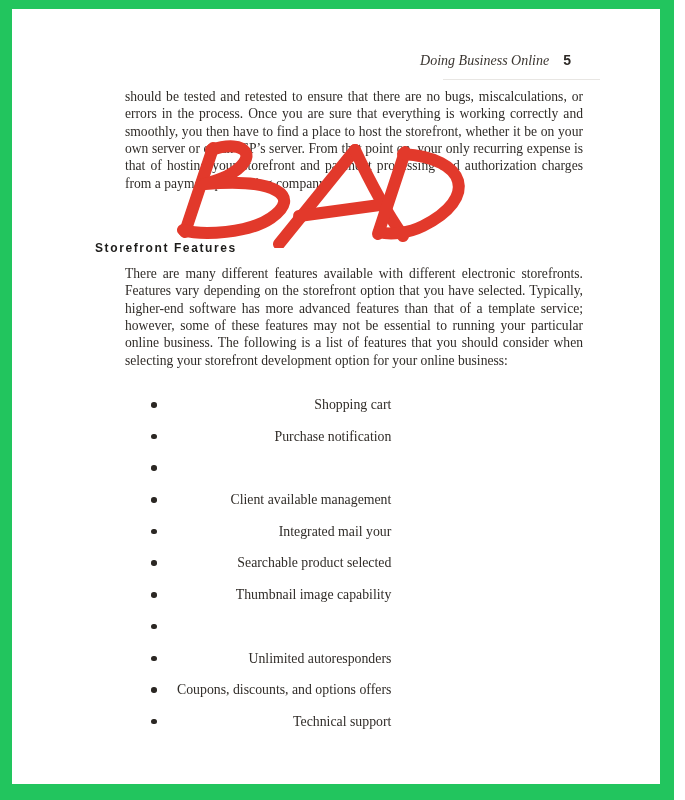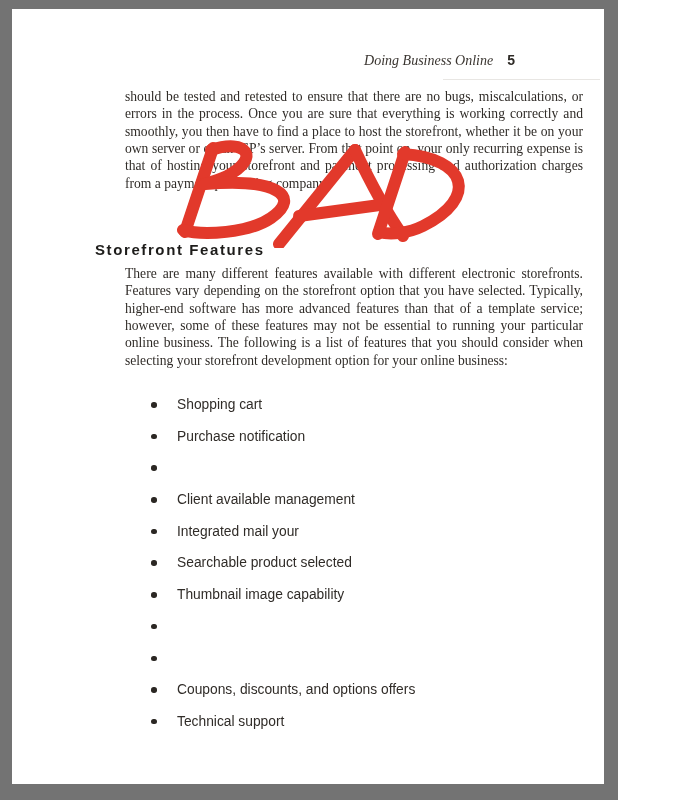--- a/index.html
+++ b/index.html
@@ -3,22 +3,22 @@
 <meta charset="utf-8">
 <style>
   html, body { margin: 0; padding: 0; background: #ffffff; }
   body {
     width: 685px; height: 800px;
     font-family: "Liberation Serif", serif;
     -webkit-font-smoothing: antialiased;
   }
   .page-frame {
     position: relative;
-    width: 618px; height: 800px;
-    background: #737373;
+    width: 674px; height: 800px;
+    background: #22c55e;
     overflow: hidden;
   }
   .document-page {
     position: absolute;
     left: 12px; top: 9px; right: 14px; bottom: 16px;
     background: #ffffff;
   }
   .running-head {
     position: absolute;
     top: 43px; right: 89px;
@@ -52,21 +52,21 @@
     line-height: 17.35px;
     color: #302c28;
   }
   .p1 { top: 79px; }
   .p2 { top: 256px; }
   .section-heading {
     position: absolute;
     left: 83px; top: 232px;
     margin: 0;
     font-family: "Liberation Sans", sans-serif;
-    font-size: 15px;
+    font-size: 12px;
     font-weight: 600;
     letter-spacing: 1.6px;
     color: #1d1c1a;
   }
   .bad-stamp {
     position: absolute;
     left: 163px; top: 127px;
     width: 300px; height: 112px;
     z-index: 5;
     pointer-events: none;
@@ -75,24 +75,25 @@
     position: absolute;
     left: 139px; top: 388px;
     margin: 0; padding: 0;
     list-style: none;
   }
   .features li {
     display: flex;
     align-items: flex-start;
     height: 15.8px;
     margin-bottom: 15.9px;
-    font-family: Liberation Sans, sans-serif;
+    font-family: Liberation Serif, serif;
     font-size: 13.8px;
     line-height: 15.8px;
     color: #302c28;
+    justify-content: space-between;
   }
   .bullet {
     flex: none;
     width: 5.5px; height: 5.5px;
     border-radius: 50%;
     background: #2b2723;
     margin-top: 5px;
     margin-right: 20.5px;
   }
 </style>
@@ -155,20 +156,21 @@
         </li>
       <li>
           <span class="bullet"></span>
           <span>Thumbnail image capability</span>
         </li>
       <li>
           <span class="bullet"></span>
         </li>
       <li>
           <span class="bullet"></span>
+          <span>Unlimited autoresponders</span>
         </li>
       <li>
           <span class="bullet"></span>
           <span>Coupons, discounts, and options offers</span>
         </li>
       <li>
           <span class="bullet"></span>
           <span>Technical support</span>
         </li>
     </ul>

